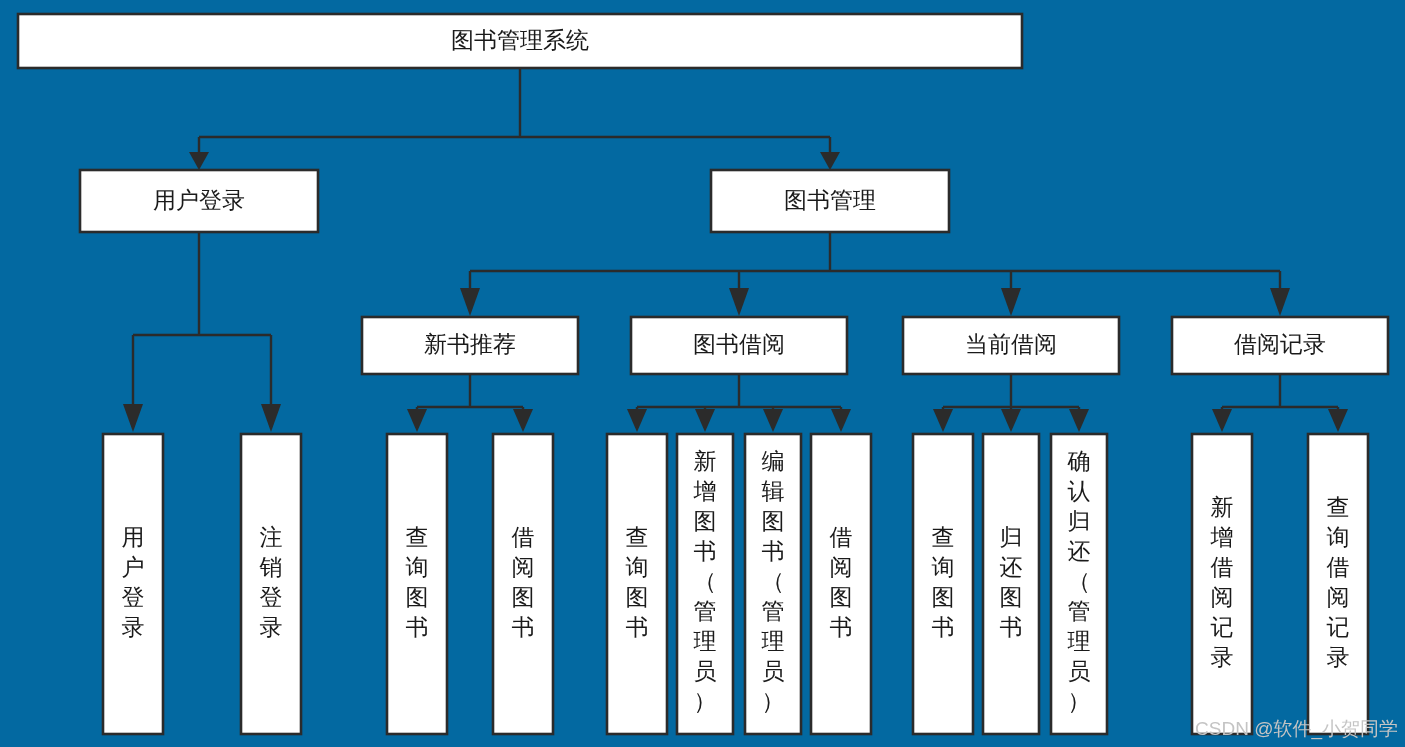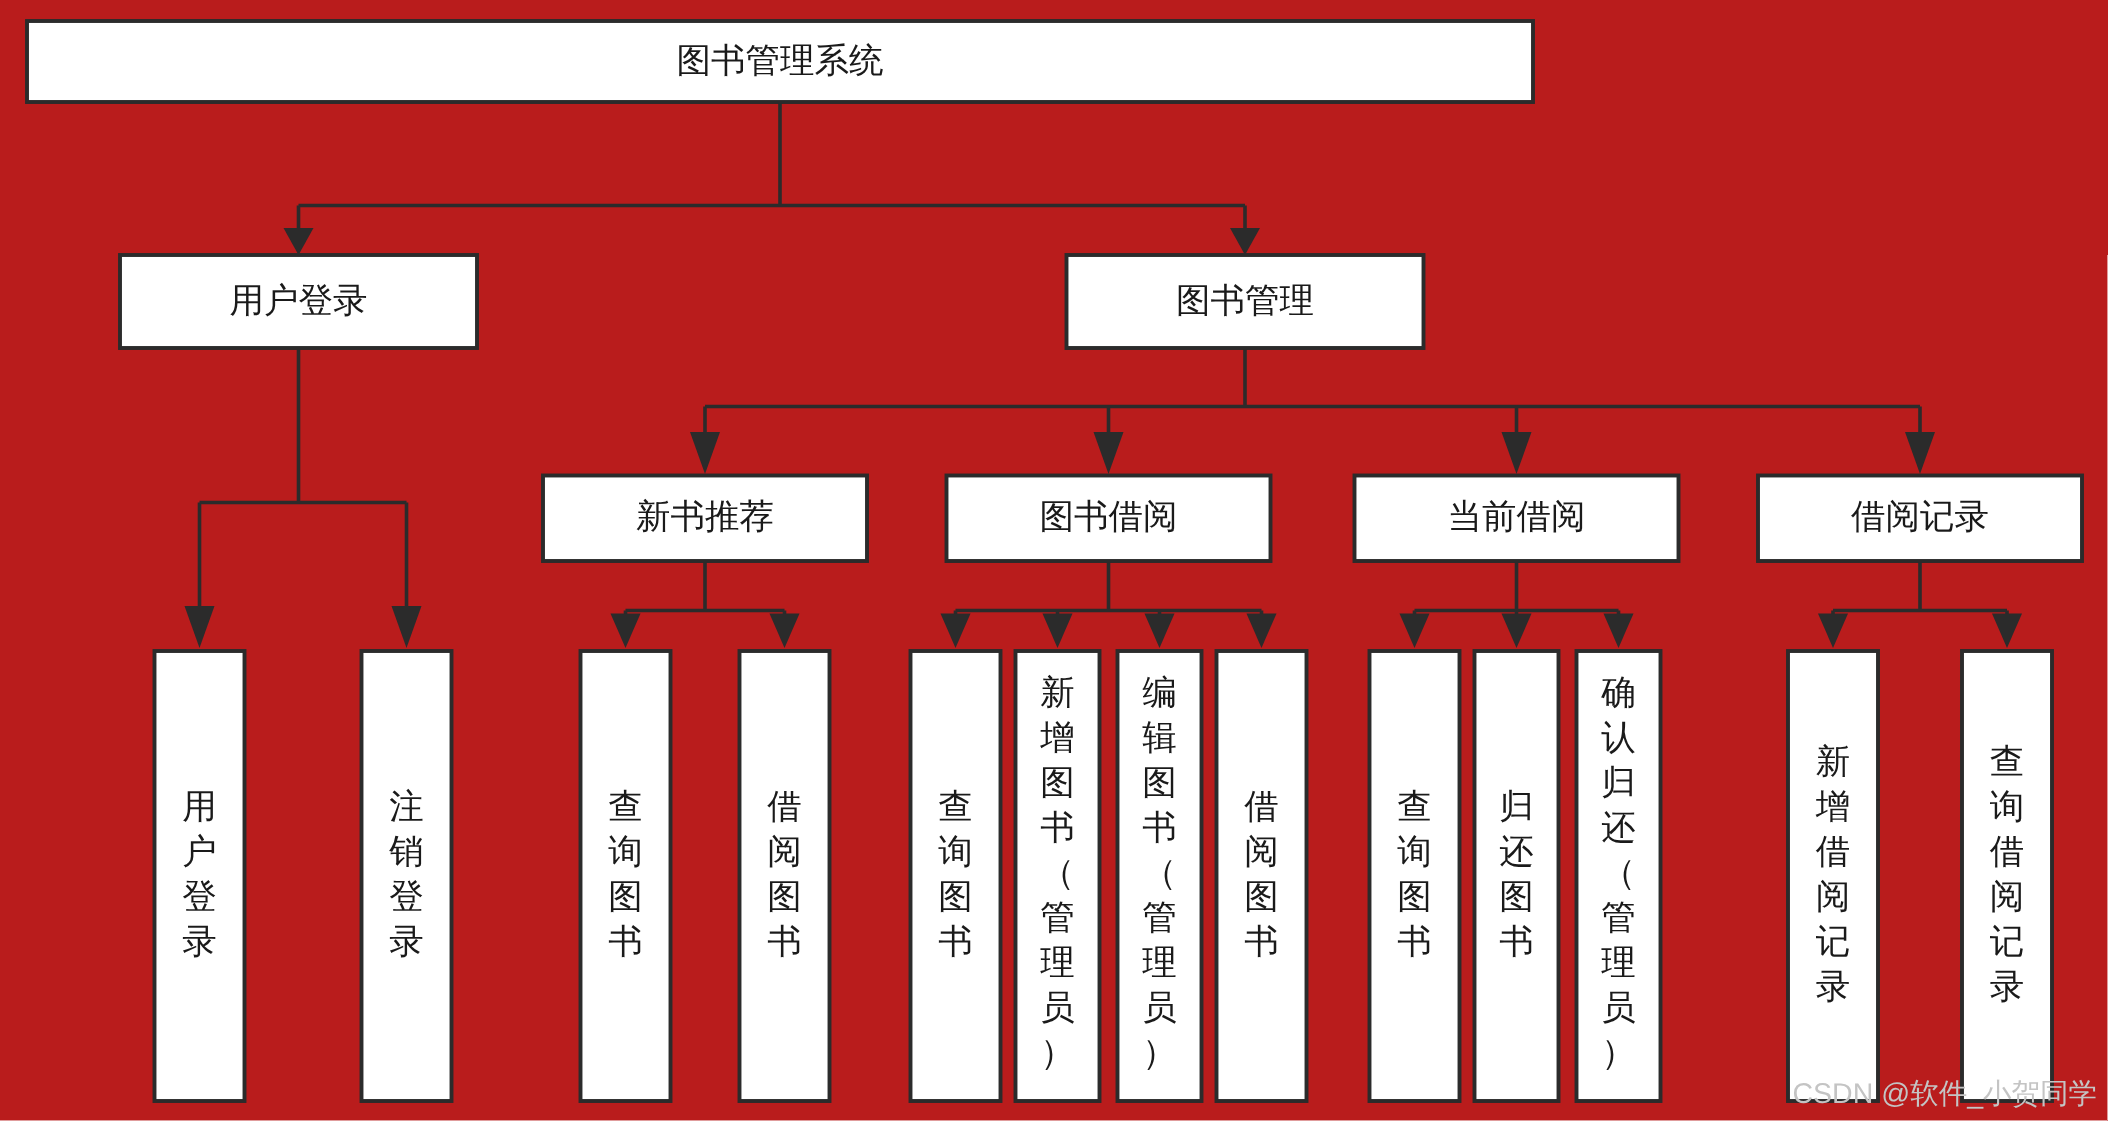--- a/index.html
+++ b/index.html
@@ -8,21 +8,21 @@
     padding: 0;
     background: #ffffff;
   }
   body {
     font-family: "Liberation Sans", "DejaVu Sans", sans-serif;
   }
   #diagram-root {
     position: relative;
     width: 1405px;
     height: 747px;
-    background: #b91c1c;
+    background: #0369a1;
     overflow: hidden;
   }
   svg.diagram-canvas {
     position: absolute;
     left: 0;
     top: 0;
     width: 1405px;
     height: 747px;
     display: block;
   }

